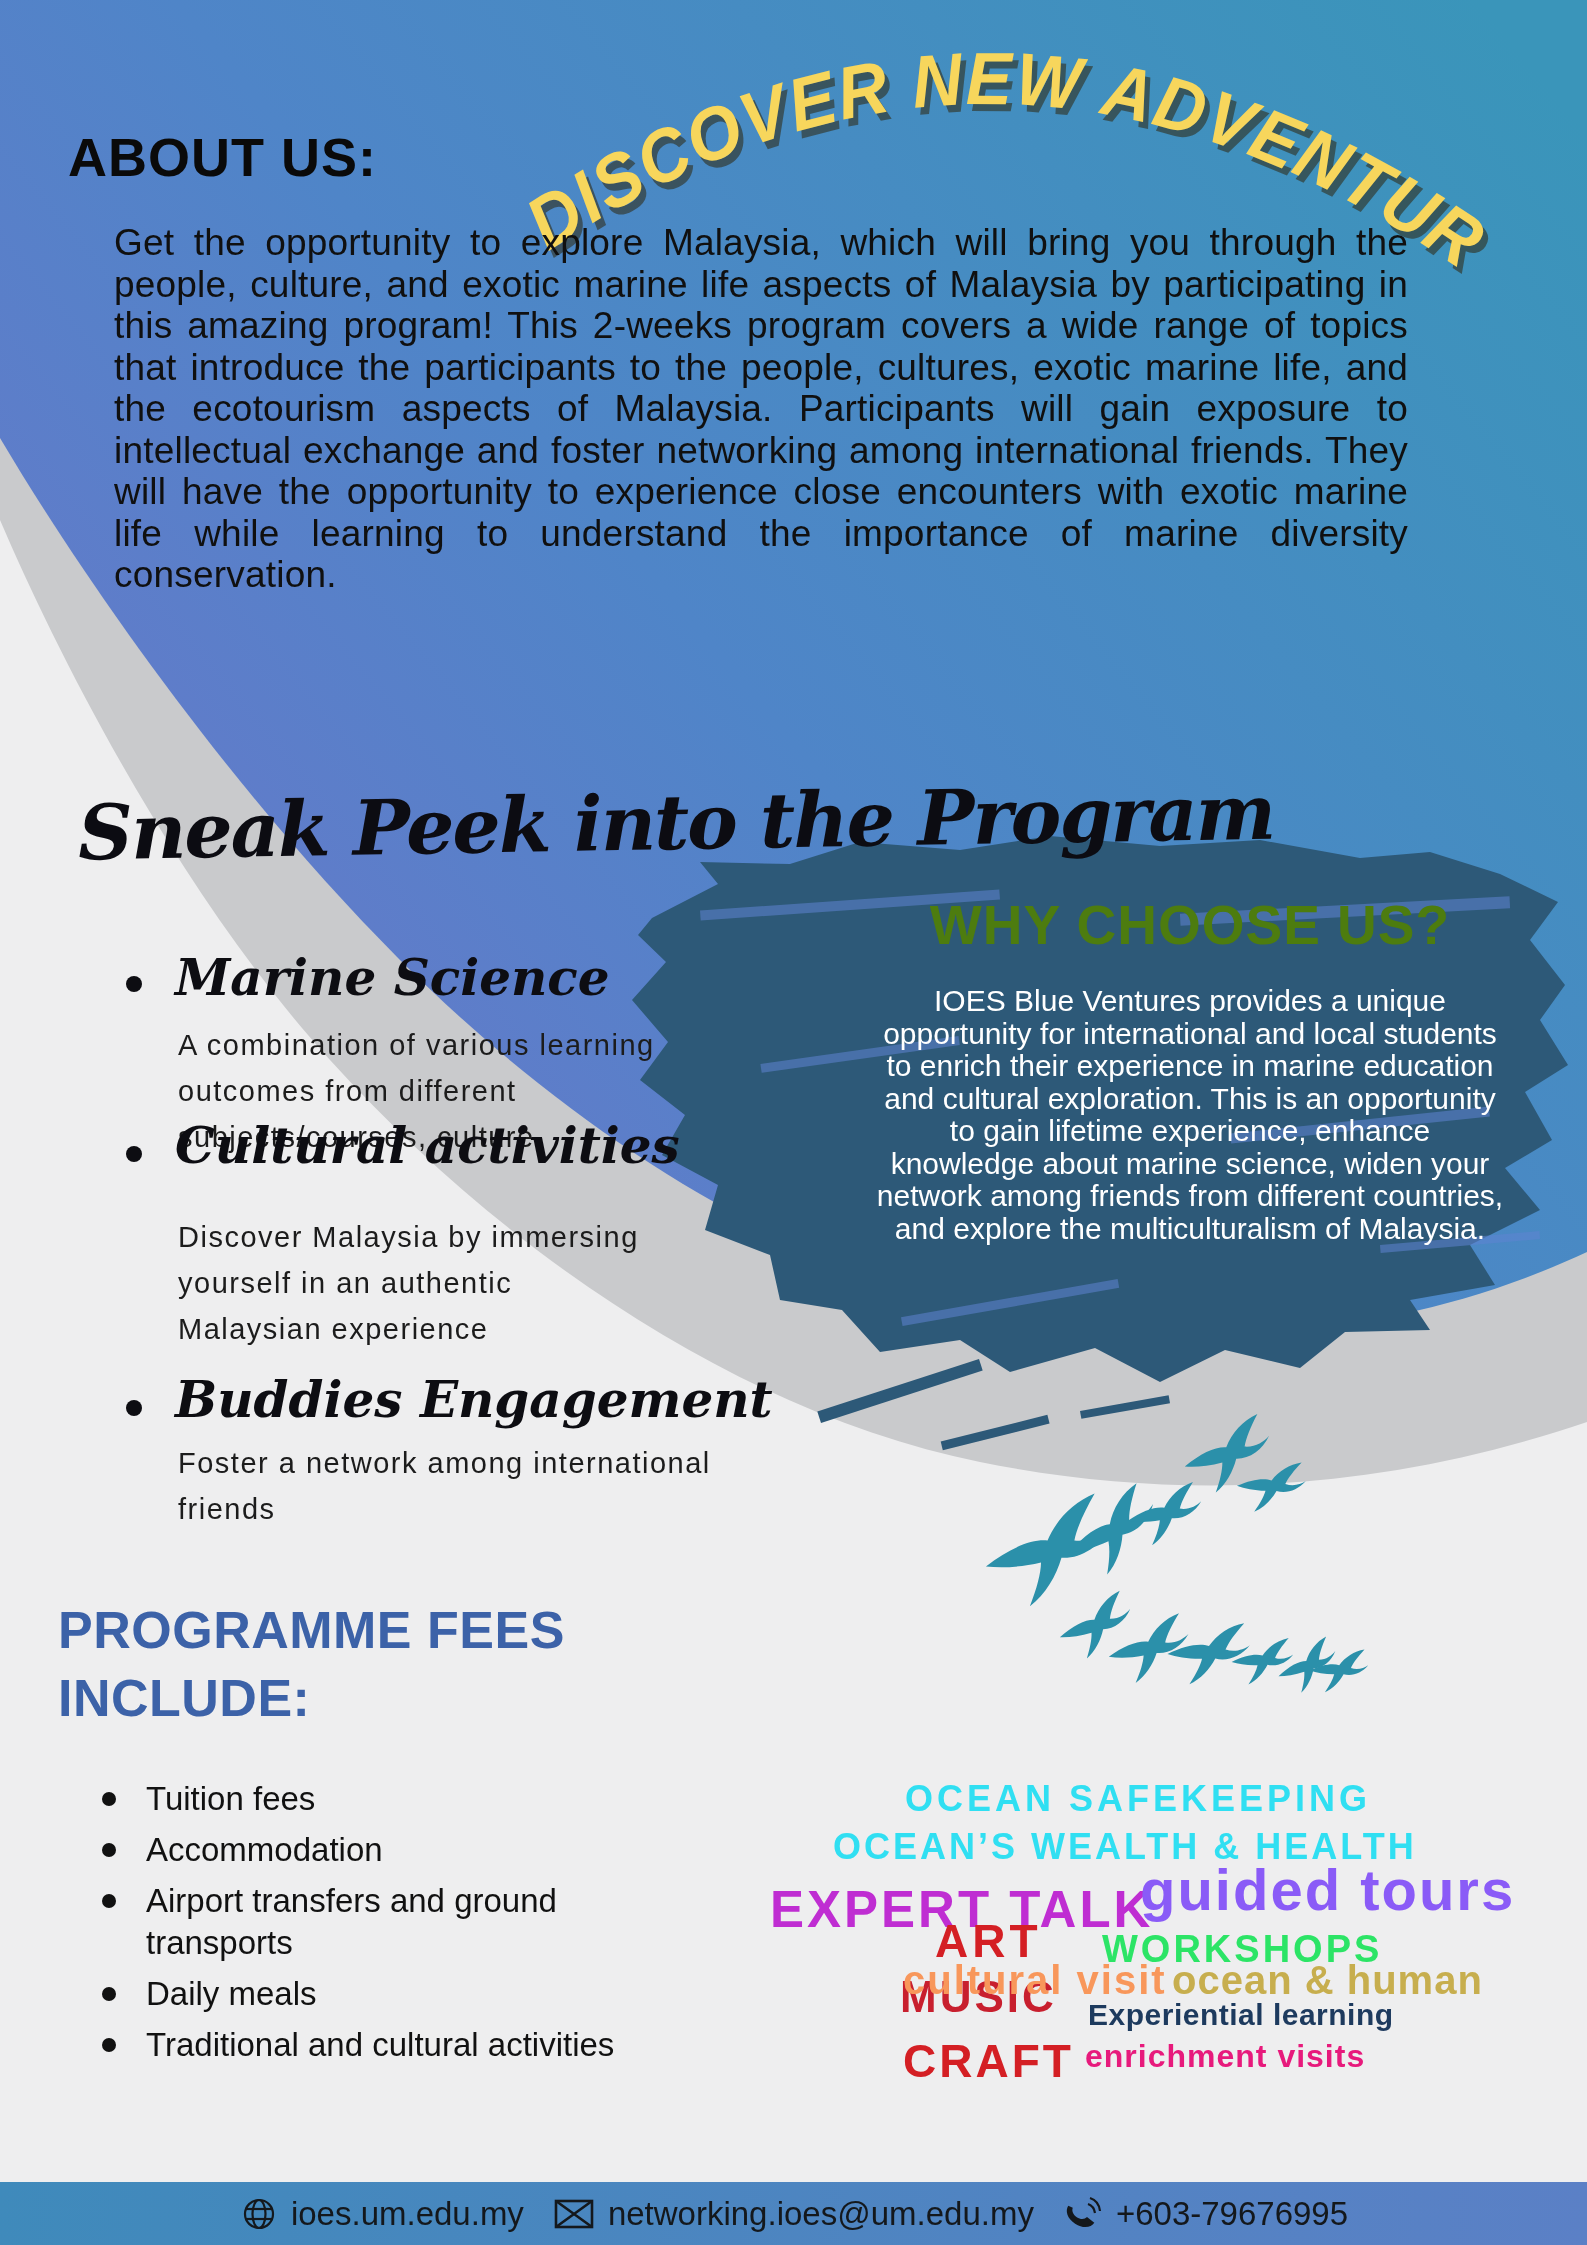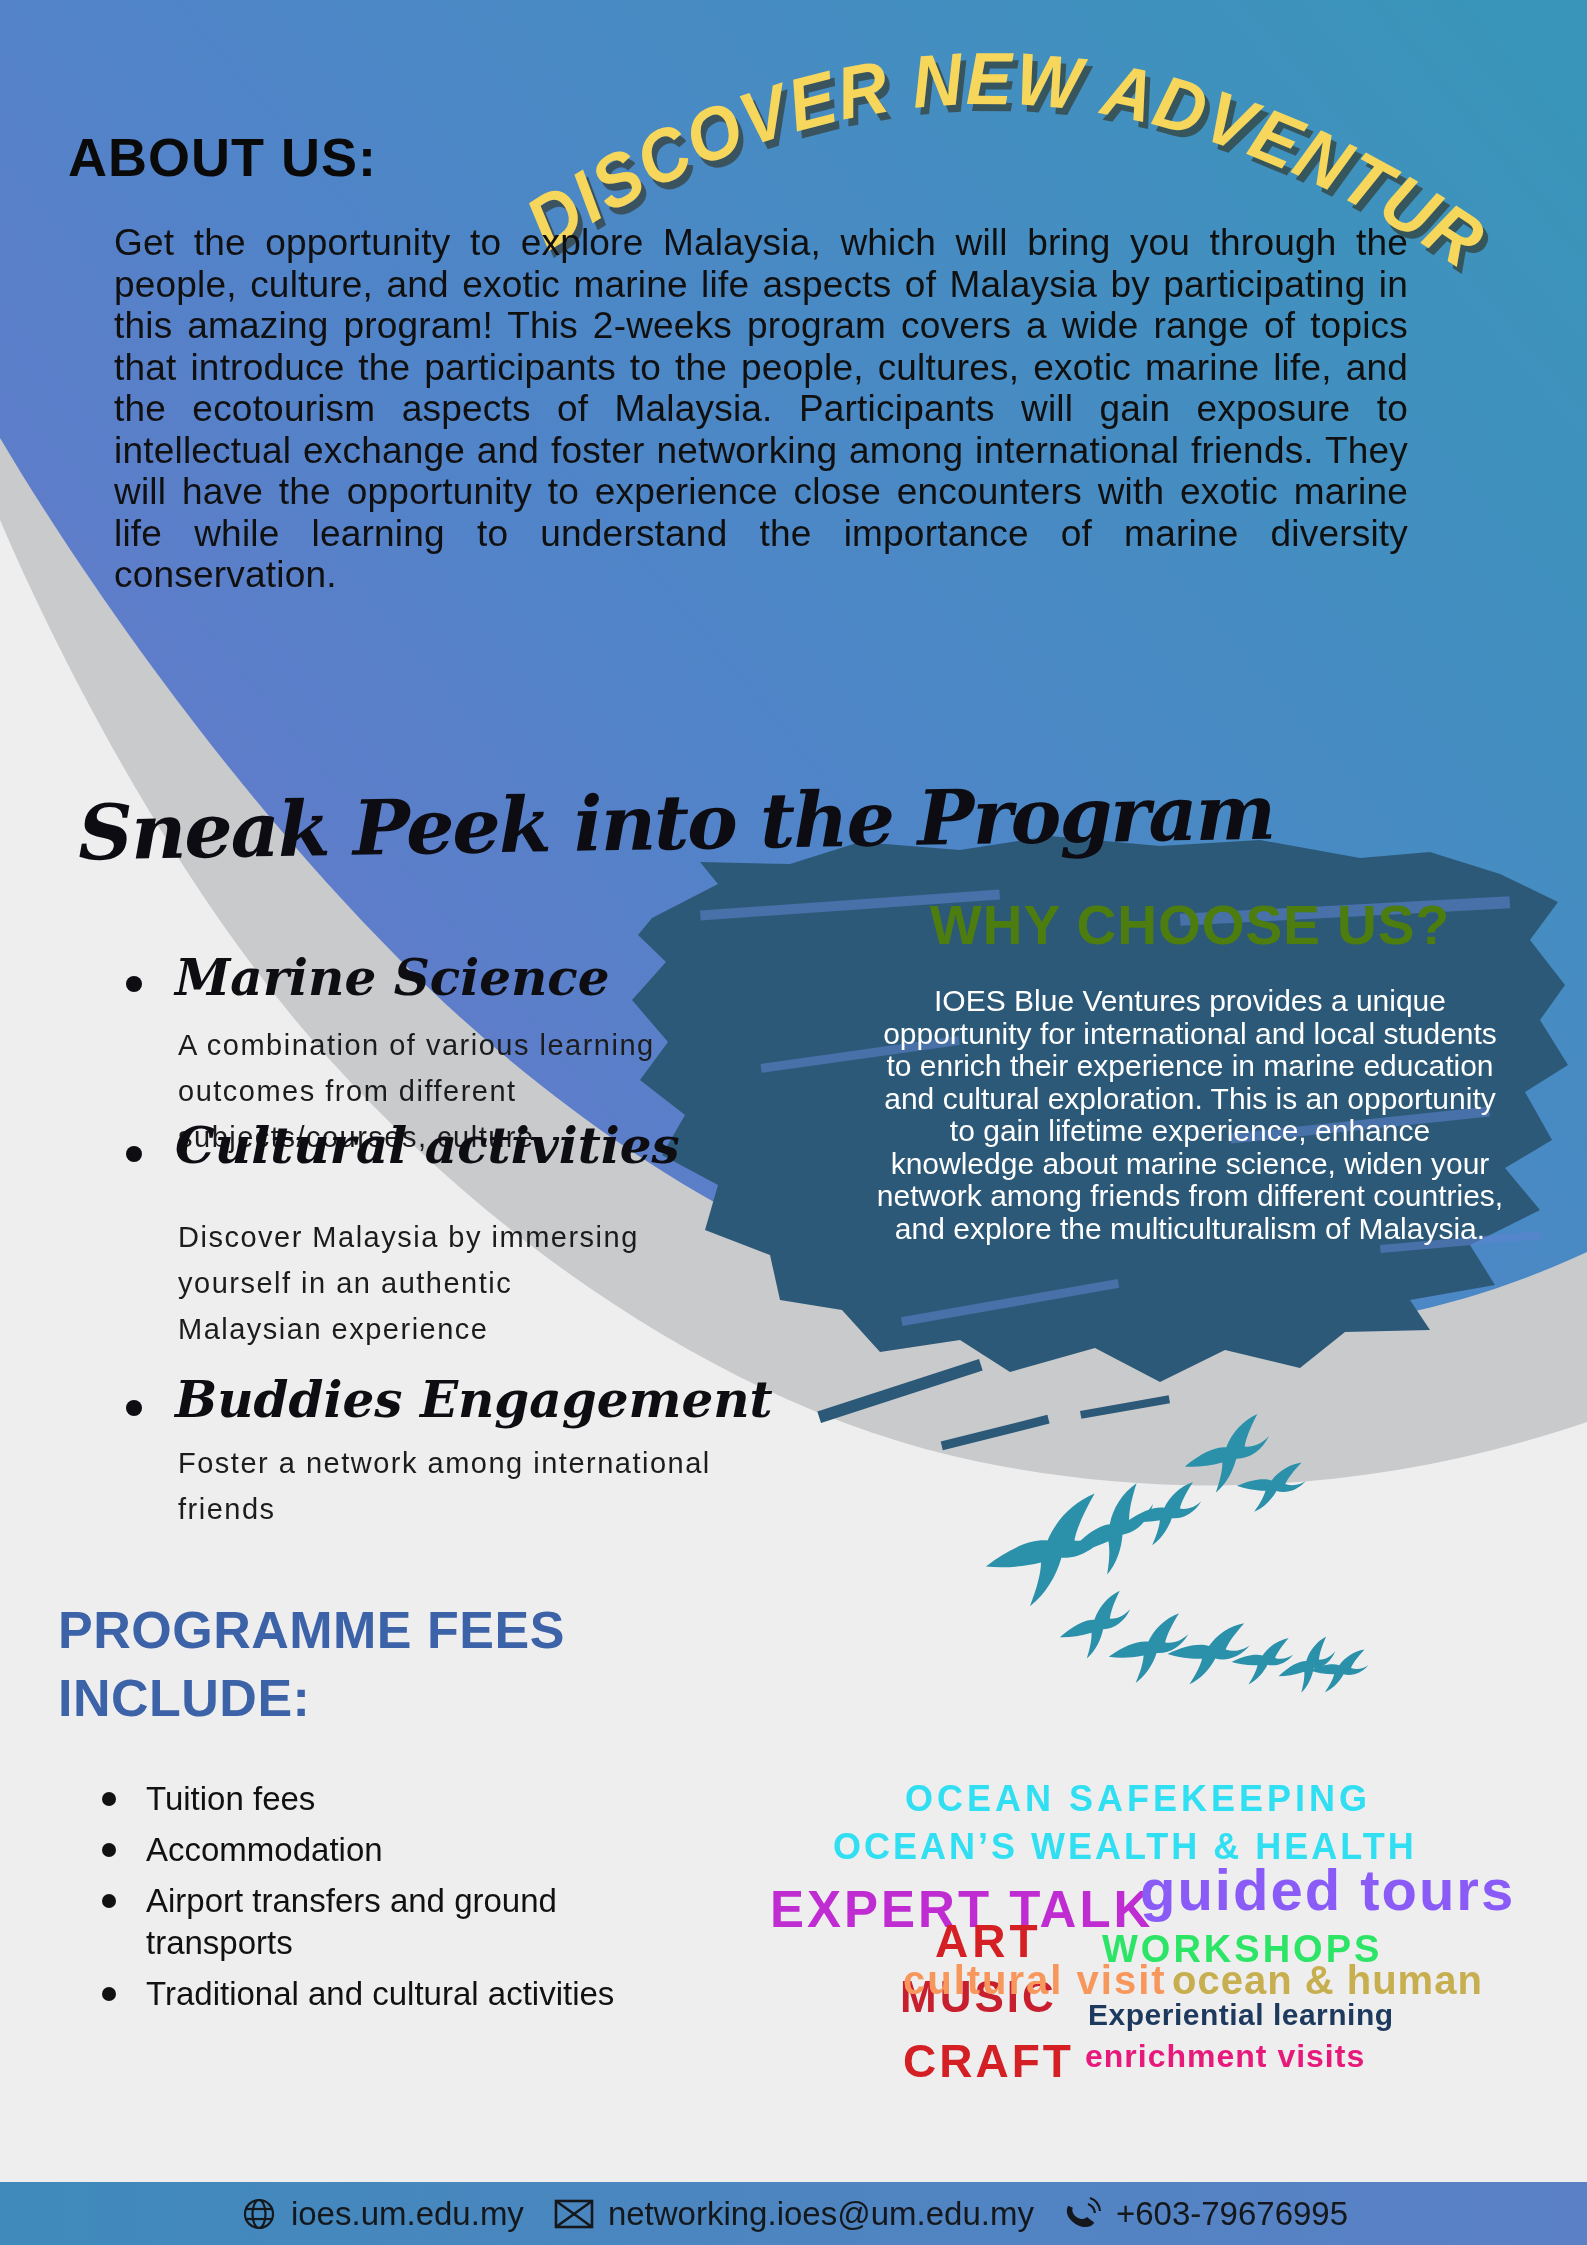--- a/index.html
+++ b/index.html
@@ -137,20 +137,23 @@
   <ul class="abs fees-list">
     <li>
       <span class="dot"></span>
       <span>Tuition fees</span></li>
     <li>
       <span class="dot"></span>
       <span>Accommodation</span></li>
     <li>
       <span class="dot"></span>
       <span>Airport transfers and ground transports</span></li>
+    <li>
+      <span class="dot"></span>
+      <span>Daily meals</span></li>
     <li>
       <span class="dot"></span>
       <span>Traditional and cultural activities</span></li>
   </ul>
 
   <span class="wc wc1" style="color: rgb(48, 223, 242);">OCEAN SAFEKEEPING</span>
   <span class="wc wc2" style="color: rgb(48, 223, 242);">OCEAN’S WEALTH &amp; HEALTH</span>
   <span class="wc wc3" style="color: rgb(191, 45, 210);">EXPERT TALK</span>
   <span class="wc wc4" style="color: rgb(138, 91, 247);">guided tours</span>
   <span class="wc wc5" style="color: rgb(212, 31, 36);">ART</span>

